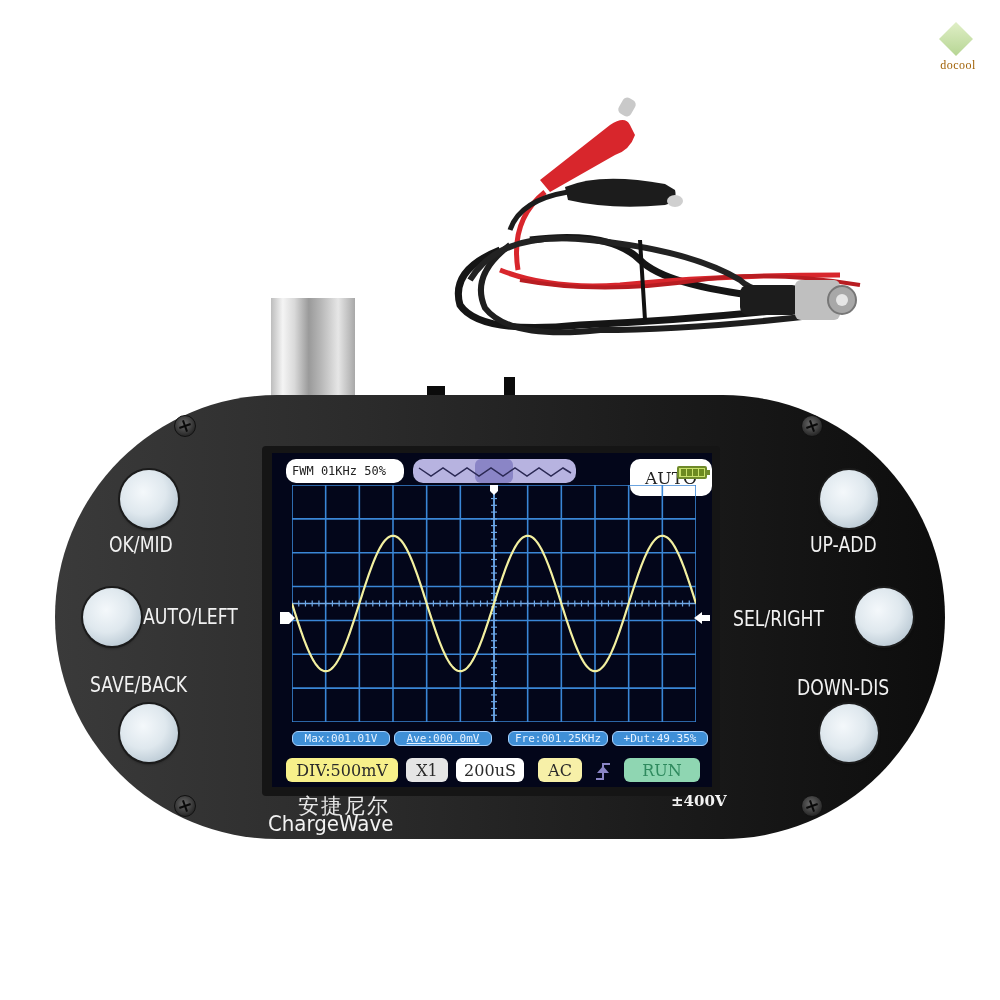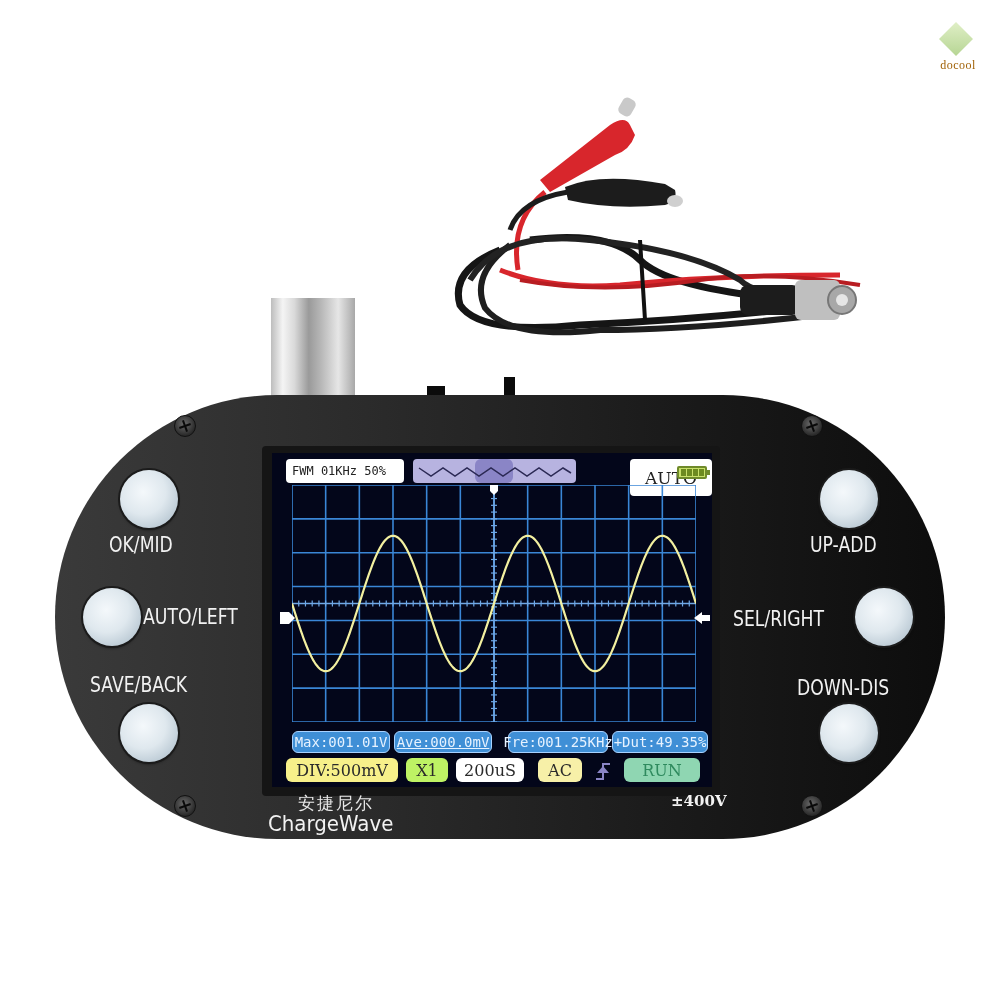--- a/index.html
+++ b/index.html
@@ -30,37 +30,37 @@
   .screw::after { width:2px; height:12px; margin-left:-1px; margin-top:-6px; transform:rotate(-20deg); }
 
   .hwbtn { width:58px; height:58px; border-radius:50%;
     background:radial-gradient(circle at 40% 38%,#f4f8fb 0%,#dfe8ee 45%,#b9c8d3 80%,#8fa0ad 100%);
     box-shadow:0 0 0 2px #1b1b1b, 0 2px 3px rgba(0,0,0,.6); cursor:pointer; }
   .hwlabel { color:#f2f2f2; font-size:21px; font-family:"DejaVu Sans", sans-serif; letter-spacing:0px; white-space:nowrap; transform:scaleX(0.82); transform-origin:left center; }
 
   
   #bezel { left:262px; top:446px; width:458px; height:350px; background:#151515; border-radius:4px; }
   #screen { left:272px; top:453px; width:440px; height:334px; background:#03061a; }
-  .pill { position:absolute; border-radius:4px; font-family:"DejaVu Serif", serif; display:flex; align-items:center; justify-content:center; white-space:nowrap; box-sizing:border-box; }
+  .pill { position:absolute; border-radius:10px; font-family:"DejaVu Serif", serif; display:flex; align-items:center; justify-content:center; white-space:nowrap; box-sizing:border-box; }
   #top-mode { left:14px; top:6px; width:118px; height:24px; background:#fff; color:#222; font-family:"DejaVu Sans Mono", monospace; font-size:12px; justify-content:flex-start; padding-left:6px; }
   #top-wave { left:141px; top:6px; width:163px; height:24px; background:#b7b3e0; overflow:hidden; }
   #top-wave .window { position:absolute; left:62px; top:0; width:38px; height:24px; background:#8a85c6; border-radius:6px; }
   #top-wave svg { position:absolute; left:0; top:0; }
   #top-trigmode { left:314px; top:6px; width:82px; height:37px; background:#fff; color:#222; font-size:17px;margin-left:44px; }
   #battery { left:405px; top:13px; width:30px; height:13px; background:#c8e06a; border:2px solid #6f8a2a; box-sizing:border-box; border-radius:2px; }
   #battery::after { content:""; position:absolute; right:-5px; top:2px; width:3px; height:5px; background:#6f8a2a; }
   #battery .cell { position:absolute; top:1px; width:5px; height:7px; background:#6c8a1f; }
 
   #grid { left:20px; top:32px; width:404px; height:237px; }
 
-  .meas { position:absolute; top:278px; height:22px; border-radius:6px; background:#3f8fd6; border:1px solid #a8d2ff; color:#e6f2ff; font-family:"DejaVu Sans Mono", monospace; font-size:14px; display:flex; align-items:center; justify-content:center; box-sizing:border-box; white-space:nowrap; }
+  .meas { position:absolute; top:278px; height:15px; border-radius:6px; background:#3f8fd6; border:1px solid #a8d2ff; color:#e6f2ff; font-family:"DejaVu Sans Mono", monospace; font-size:11px; display:flex; align-items:center; justify-content:center; box-sizing:border-box; white-space:nowrap; }
 
   .status { position:absolute; top:305px; height:24px; border-radius:6px; font-family:"DejaVu Serif", serif; font-size:16px; display:flex; align-items:center; justify-content:center; color:#2a2a2a; box-sizing:border-box; white-space:nowrap; }
 
-  #brand-cn { left:298px; top:792px; font-family:Liberation Sans, sans-serif; font-size:17px; color:#e8e8e8; letter-spacing:2px; }
+  #brand-cn { left:298px; top:792px; font-family:Liberation Sans, sans-serif; font-size:21px; color:#e8e8e8; letter-spacing:2px; }
   #brand-en { left:268px; top:811px; font-family:"DejaVu Sans", sans-serif; font-size:22px; color:#f2f2f2; transform:scaleX(0.9); transform-origin:left center; }
   #voltage { left:671px; top:792px; font-family:"DejaVu Serif", serif; font-size:15px; font-weight:bold; color:#f2f2f2; }
 </style>
 </head>
 <body>
 
 <div id="watermark" class="abs">
   <div class="leaf"></div>
   <div class="txt">docool</div>
 </div>
@@ -274,21 +274,21 @@
   <svg class="abs" style="left:422px;top:159px;" width="16" height="12" viewBox="0 0 16 12">
     <path d="M16 3 L8 3 L8 0 L0 6 L8 12 L8 9 L16 9 Z" fill="#ffffff"></path>
   </svg>
 
   <div class="meas" style="left:20px;width:98px;">Max:001.01V</div>
   <div class="meas" style="left:122px;width:98px;text-decoration:underline;">Ave:000.0mV</div>
   <div class="meas" style="left:236px;width:100px;">Fre:001.25KHz</div>
   <div class="meas" style="left:340px;width:96px;">+Dut:49.35%</div>
 
   <div class="status" style="left:14px;width:112px;background:#f7f08a;">DIV:500mV</div>
-  <div class="status" style="left:134px;width:42px;background:#bef264;">X1</div>
+  <div class="status" style="left:134px;width:42px;background:#e5e5e5;">X1</div>
   <div class="status" style="left:184px;width:68px;background:#ffffff;">200uS</div>
   <div class="status" style="left:266px;width:44px;background:#f7f0a8;">AC</div>
   <svg class="abs" style="left:322px;top:308px;" width="18" height="20" viewBox="0 0 18 20">
     <path d="M2 18 L9 18 L9 3 L16 3" fill="none" stroke="#8a85c6" stroke-width="2"></path>
     <path d="M3 12 L9 5 L15 12 Z" fill="#8a85c6"></path>
   </svg>
   <div class="status" style="left:352px;width:76px;background:#8fd6b2;color:#2f8a5e;">RUN</div>
 </div>
 
 <div id="brand-cn" class="abs">安捷尼尔</div>

